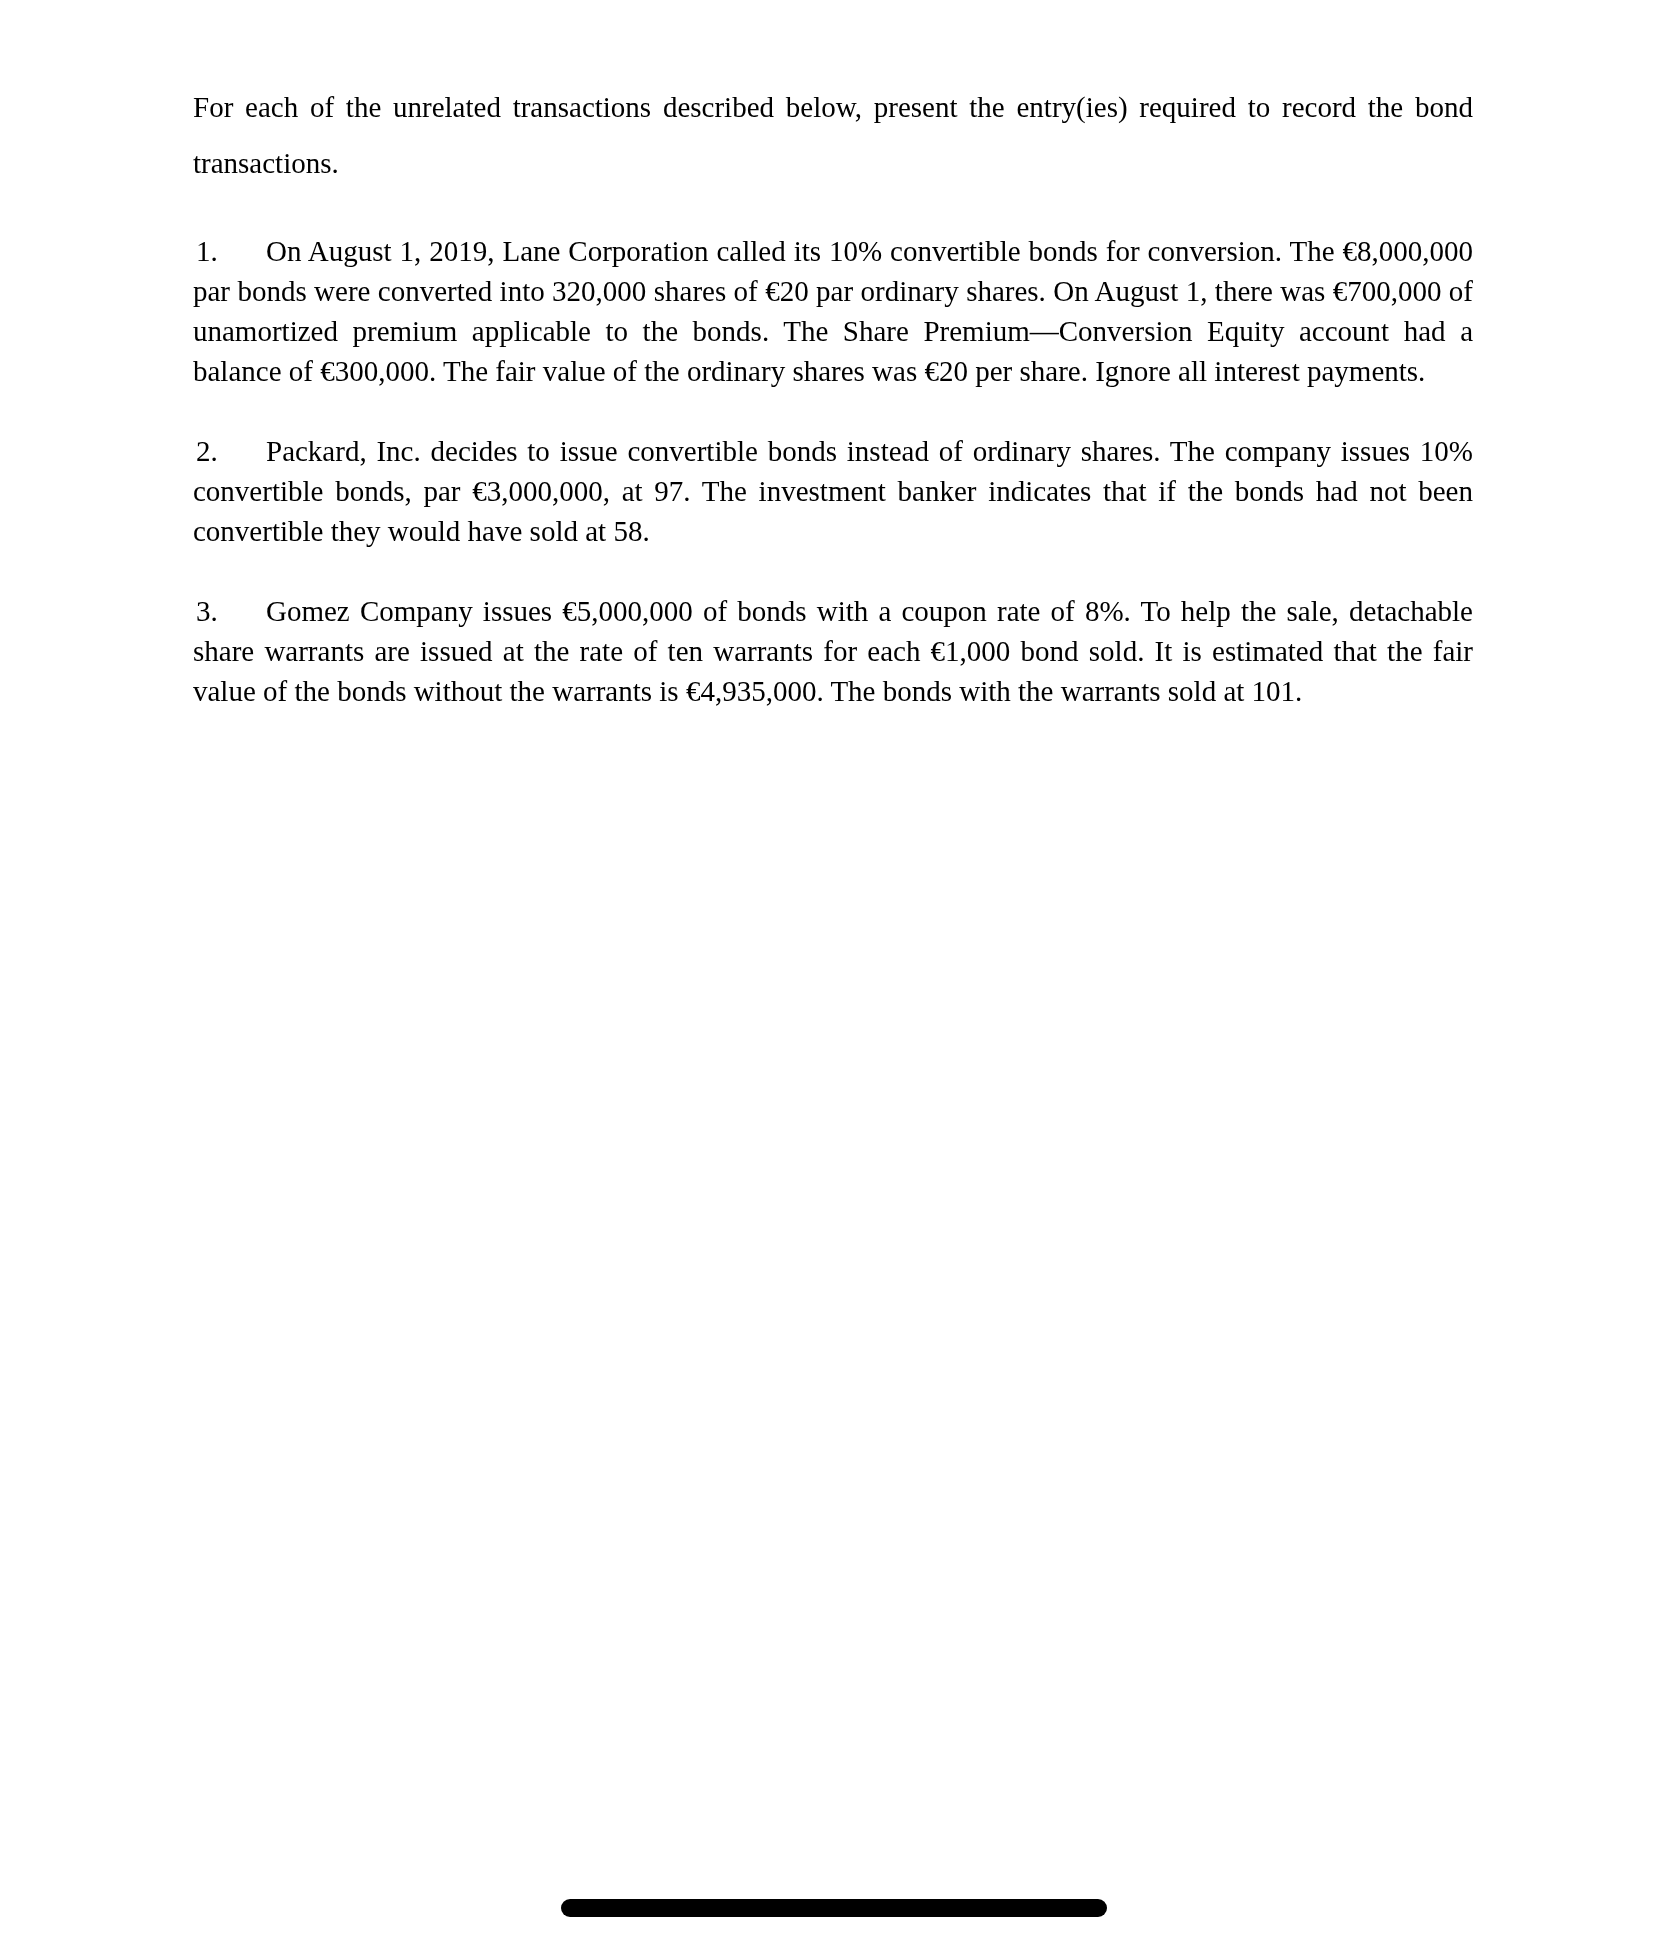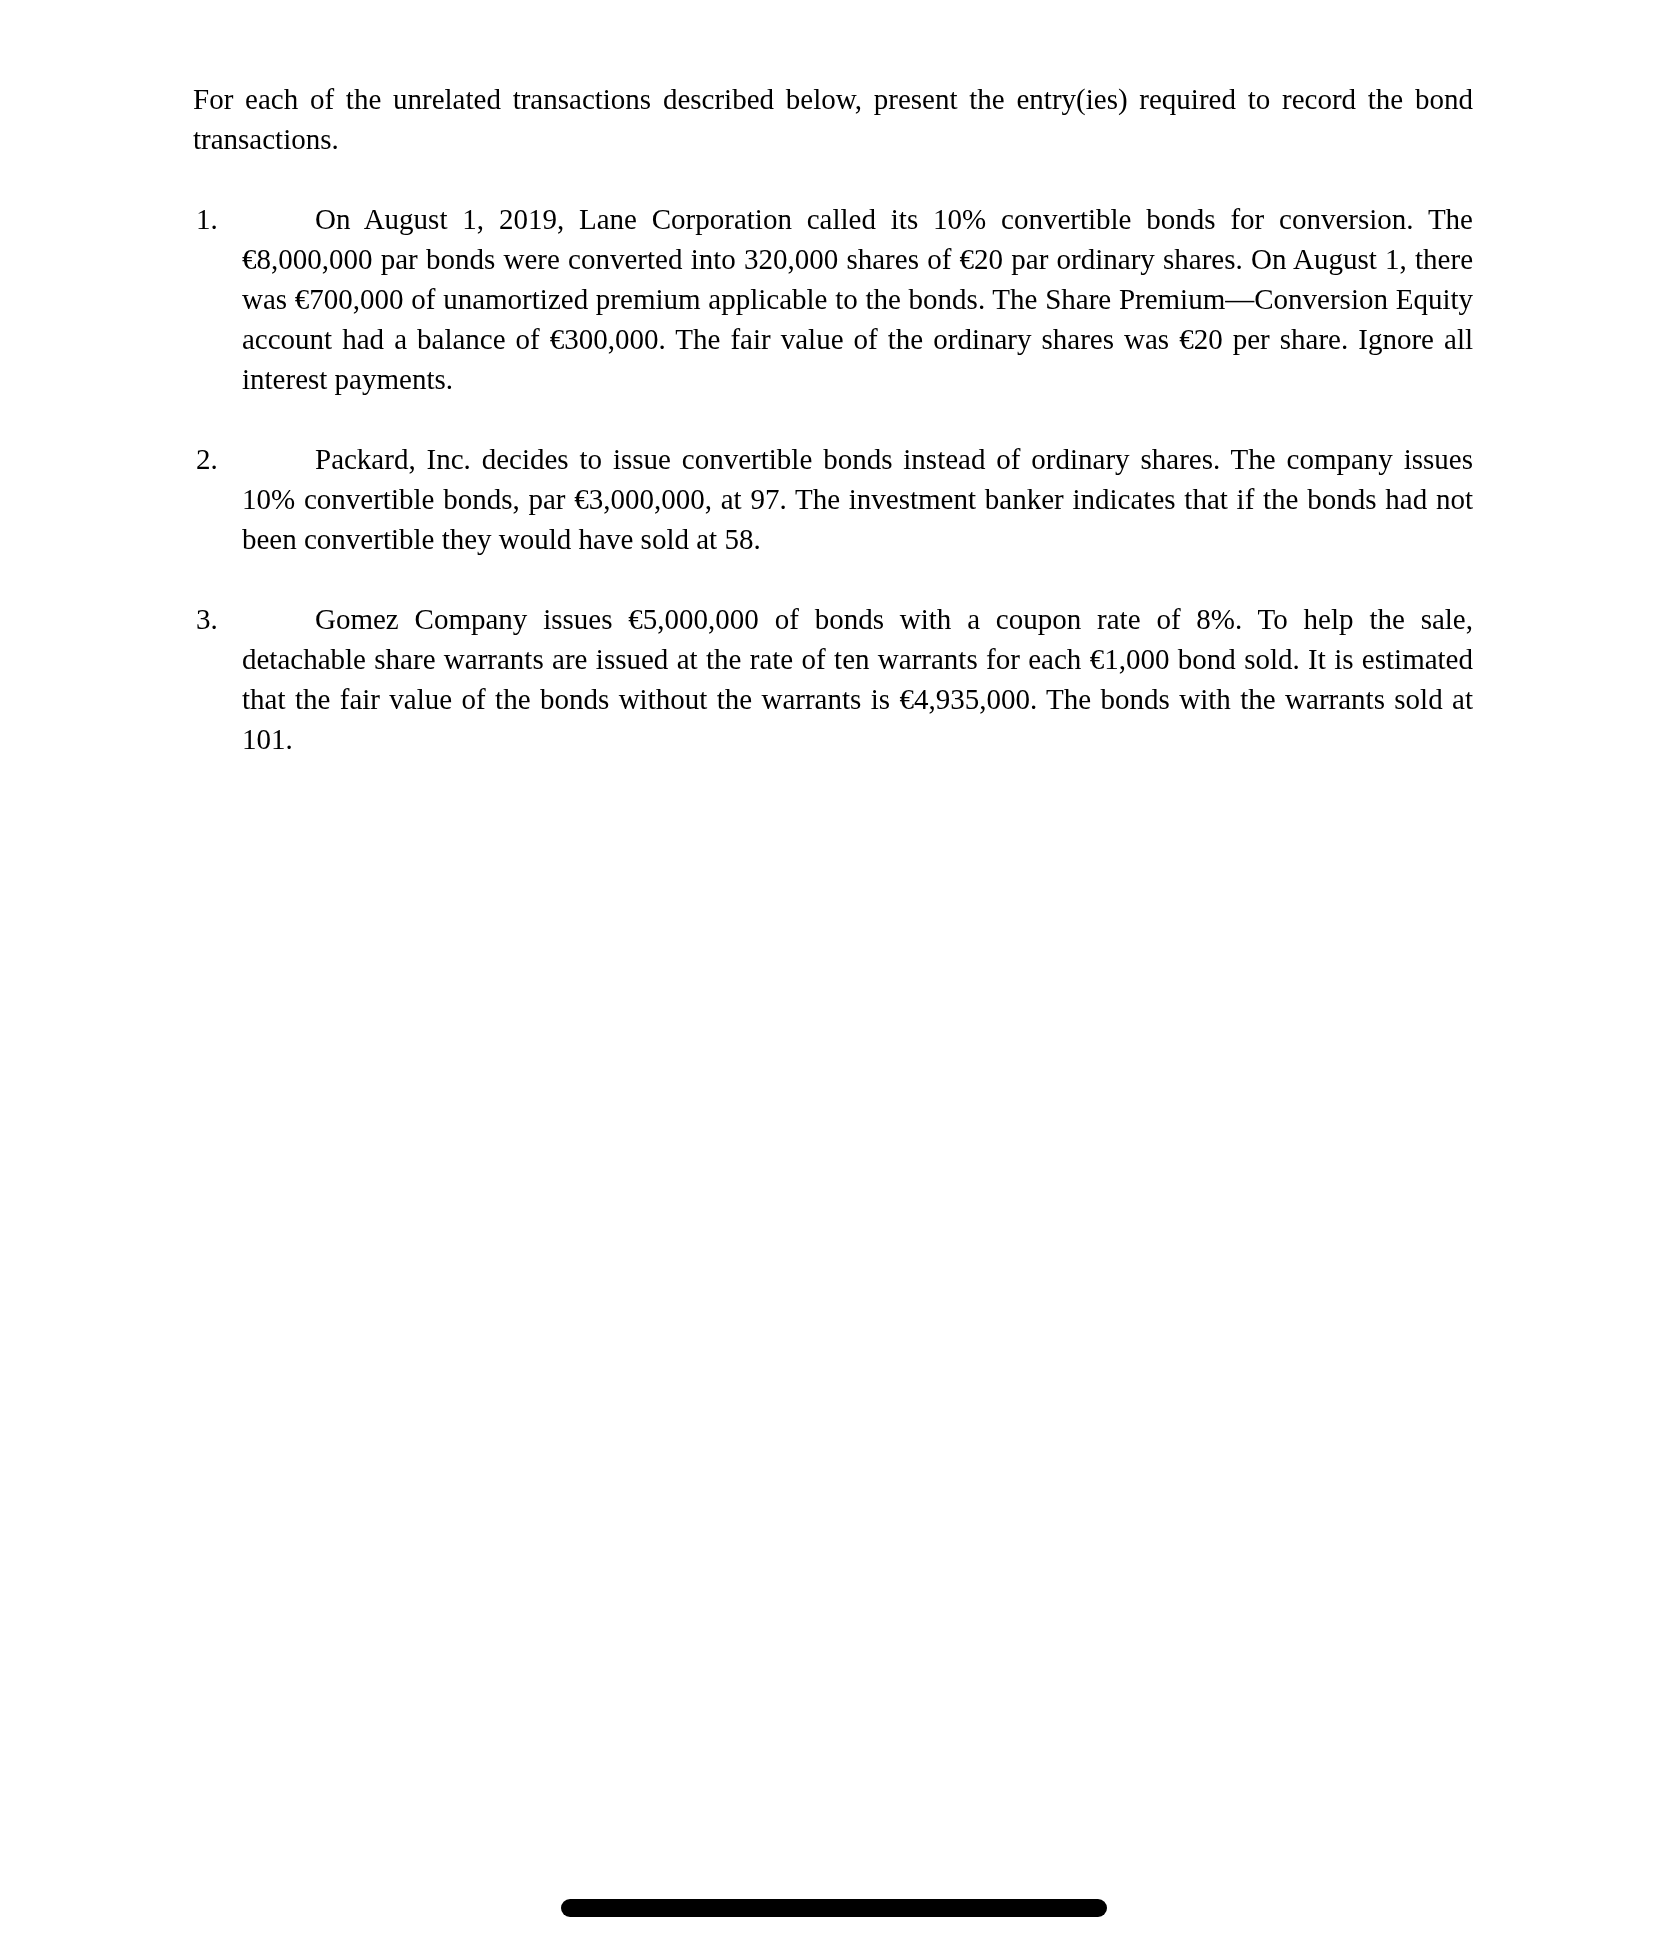--- a/index.html
+++ b/index.html
@@ -19,21 +19,21 @@
     position: absolute;
     top: 0; left: 0;
     width: 1668px;
     height: 1933px;
     box-sizing: border-box;
     padding: 50px 195px 0 193px;
     background: #ffffff;
   }
   .intro {
     font-size: 29px;
-    line-height: 40px;
+    line-height: 56px;
     text-align: justify;
     text-justify: inter-word;
   }
   .problem-list {
     margin: 0;
     padding: 0;
     list-style: none;
   }
   .item {
     position: relative;
@@ -42,21 +42,20 @@
     line-height: 40px;
   }
   .item-number {
     position: absolute;
     left: 3px;
     top: 0;
     font-size: 29px;
     line-height: 40px;
   }
   .item-text {
-    margin-left: 49px;
     text-indent: 73px;
     text-align: justify;
     text-justify: inter-word;
   }
   .home-indicator {
     position: absolute;
     left: 50%;
     bottom: 16px;
     transform: translateX(-50%);
     width: 546px;

